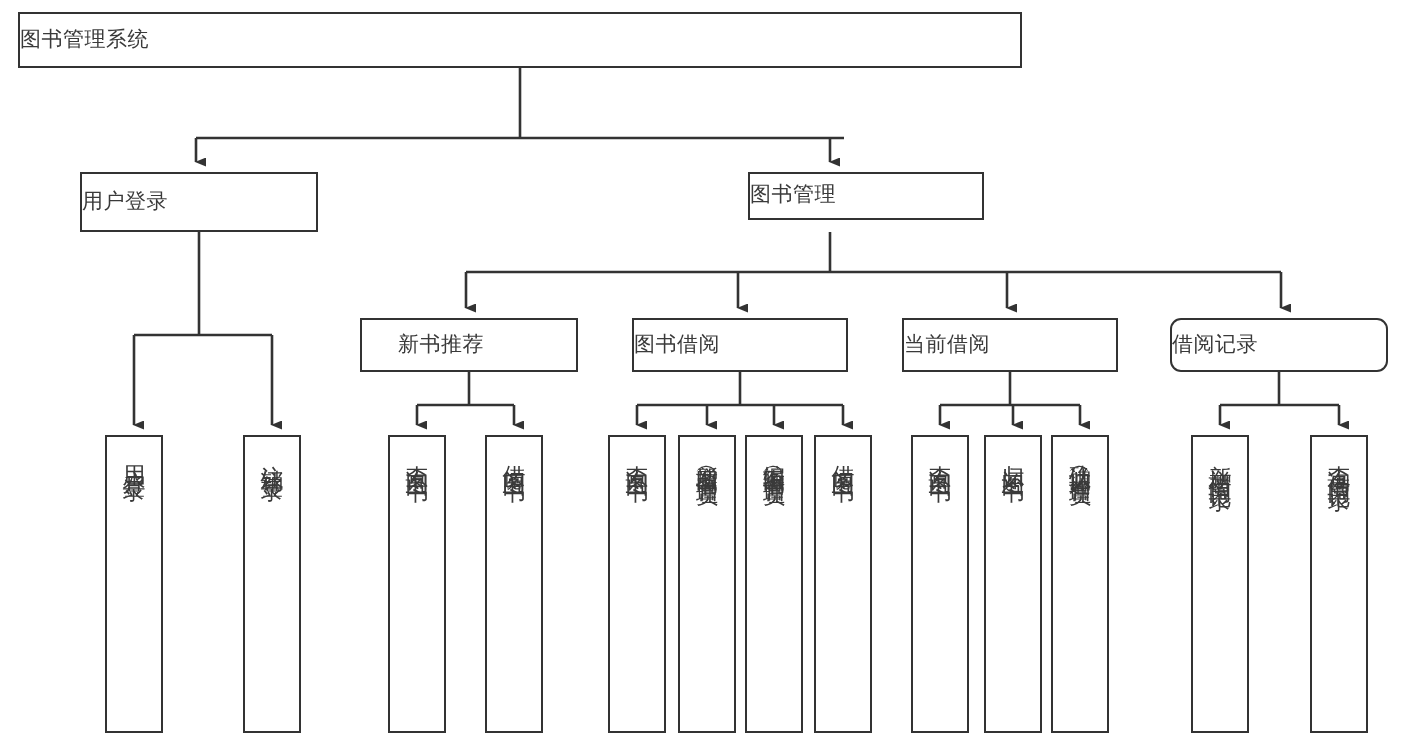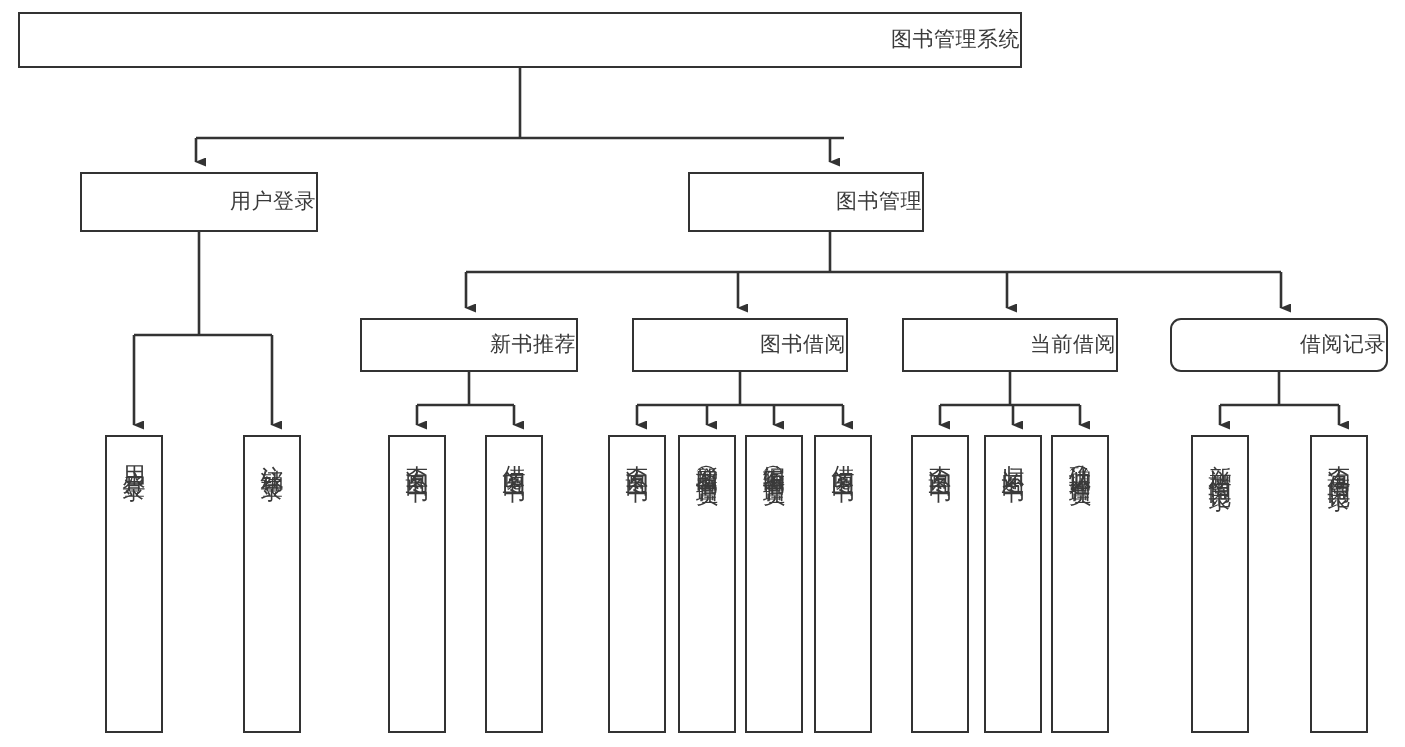--- a/index.html
+++ b/index.html
@@ -25,21 +25,21 @@
     height: 747px;
     pointer-events: none;
   }
   .node {
     position: absolute;
     box-sizing: border-box;
     background: #ffffff;
     border: 2px solid #333333;
     display: flex;
     align-items: center;
-    justify-content: flex-end;
+    justify-content: flex-start;
     color: #3a3a3a;
   }
   .node-label {
     font-size: 21px;
     line-height: 1.1;
     letter-spacing: 0.5px;
     color: #3a3a3a;
     white-space: nowrap;
   }
   .node.leaf {
@@ -124,21 +124,21 @@
     </g>
   </svg>
 
   <div class="node" id="node-root" style="left: 18px; top: 12px; width: 1004px; height: 56px;">
     <span class="node-label">图书管理系统</span>
   </div>
 
   <div class="node" id="node-l1-0" style="left: 80px; top: 172px; width: 238px; height: 60px;">
     <span class="node-label">用户登录</span>
   </div>
-  <div class="node" id="node-l1-1" style="left: 688px; top: 172px; width: 236px; height: 60px;">
+  <div class="node" id="node-l1-1" style="left: 748px; top: 172px; width: 236px; height: 48px; font-family: Liberation Mono, monospace;">
     <span class="node-label">图书管理</span>
   </div>
 
   <div class="node" id="node-l2-0" style="left: 360px; top: 318px; width: 218px; height: 54px; padding-left: 36px;">
     <span class="node-label">新书推荐</span>
   </div>
   <div class="node" id="node-l2-1" style="left: 632px; top: 318px; width: 216px; height: 54px;">
     <span class="node-label">图书借阅</span>
   </div>
   <div class="node" id="node-l2-2" style="left: 902px; top: 318px; width: 216px; height: 54px;">

